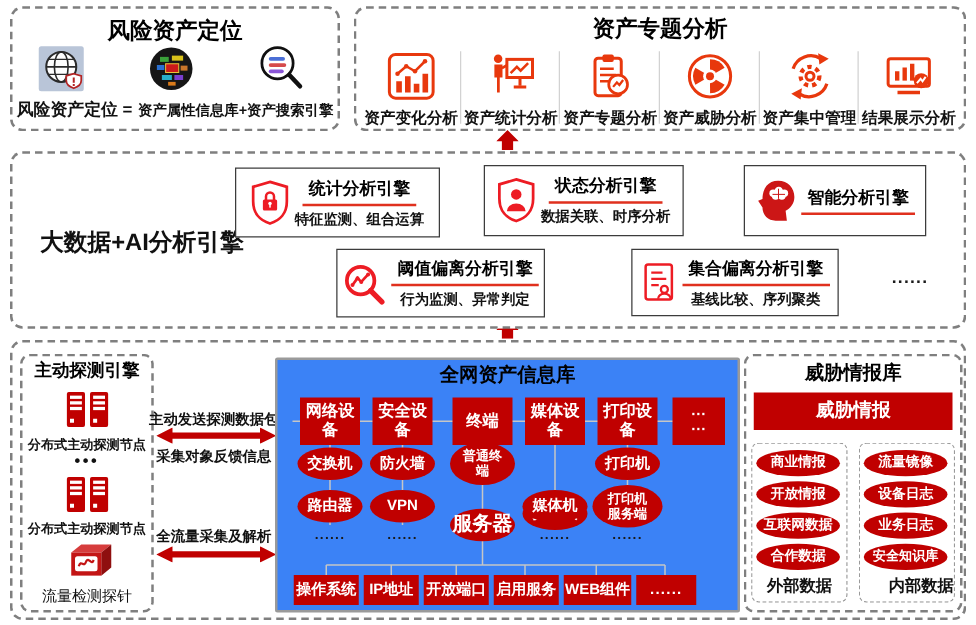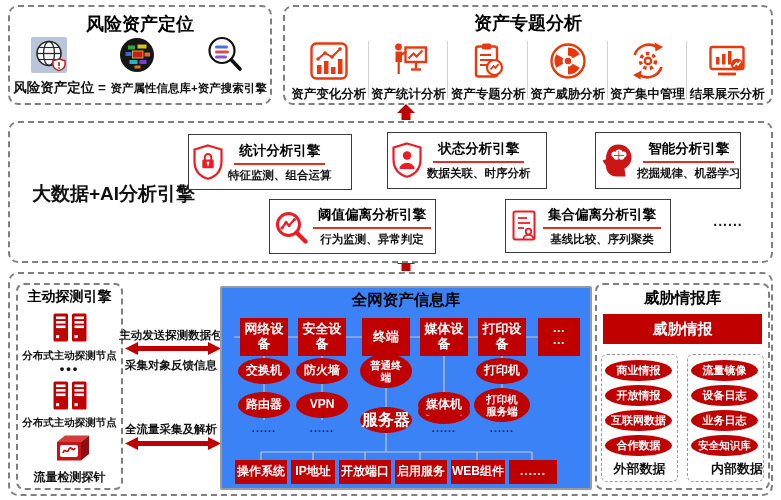--- a/index.html
+++ b/index.html
@@ -7,21 +7,21 @@
        font-family:"Liberation Sans","DejaVu Sans",sans-serif;color:#111;}
   .abs{position:absolute;}
   .panel{position:absolute;border:2px dashed #7f7f7f;border-radius:10px;background:#fff;box-sizing:border-box;}
   .ptitle{position:absolute;left:0;right:0;text-align:center;font-weight:bold;color:#000;}
   .redbox{position:absolute;background:#c00000;color:#fff;font-weight:bold;
           display:flex;align-items:center;justify-content:center;text-align:center;
           line-height:1.15;box-sizing:border-box;}
   .ellipse{border-radius:50%;}
   .dots{position:absolute;font-weight:bold;color:#1a1a1a;letter-spacing:1px;text-align:center;}
   .engine{position:absolute;background:#fff;border:1.5px solid #3c3c3c;box-sizing:border-box;
-          display:flex;align-items:center;gap:5px;padding:16px 4px;}
+          display:flex;align-items:center;justify-content:center;gap:5px;padding:16px 4px;}
   .engine .etxt{display:flex;flex-direction:column;align-items:center;}
   .engine .etitle{font-weight:bold;font-size:13.5px;color:#000;border-bottom:2px solid #e0301e;
                   padding:0 5px 3px;white-space:nowrap;}
   .engine .esub{font-weight:bold;font-size:11.5px;color:#111;padding-top:3px;white-space:nowrap;}
   .flowlabel{position:absolute;width:104px;text-align:center;font-weight:bold;font-size:11.5px;white-space:nowrap;}
   .collabel{font-size:13px;}
   .tr-items{position:absolute;left:4px;right:4px;top:30px;height:66px;display:flex;}
   .tr-item{flex:1;position:relative;display:flex;flex-direction:column;align-items:center;}
   .tr-item .icn{height:48px;display:flex;align-items:center;justify-content:center;}
   .tr-item .lbl{font-weight:bold;font-size:12.5px;white-space:nowrap;margin-top:1px;}
@@ -225,21 +225,20 @@
           <circle cx="19" cy="9.8" r="3.4" fill="#fff"></circle>
         <circle cx="23.5" cy="11.5" r="3" fill="#fff"></circle>
           <circle cx="16.5" cy="13.8" r="3" fill="#fff"></circle>
           <circle cx="21.5" cy="13.8" r="3" fill="#fff"></circle>
         <line x1="14" y1="12.5" x2="24" y2="12.5" stroke="#cc1616" stroke-width="0.8"></line>
         <line x1="18.8" y1="8" x2="18.8" y2="16" stroke="#cc1616" stroke-width="0.8"></line>
       </svg>
     </span>
     <span class="etxt">
       <span class="etitle">智能分析引擎</span>
-      <span class="esub">挖掘规律、机器学习</span>
     </span>
   </div>
 
   <div class="engine" style="left:259px;top:76px;width:167px;height:55px;">
     <span>
       <svg width="34" height="34" viewBox="0 0 34 34" fill="none" stroke="#ed1c24">
         <circle cx="14.5" cy="14.5" r="11" stroke-width="3" fill="#fff"></circle>
         <polyline points="8,18 12,12.5 15,15.5 20.5,9.5" stroke-width="2.2"></polyline>
         <circle cx="8" cy="18" r="1.6" fill="#ed1c24" stroke="none"></circle>
           <circle cx="12" cy="12.5" r="1.6" fill="#ed1c24" stroke="none"></circle>
@@ -311,21 +310,21 @@
     <div class="abs" style="left:0;right:0;top:131px;text-align:center;font-weight:bold;font-size:10.5px;white-space:nowrap;">分布式主动探测节点</div>
     <div class="abs" style="left:32px;top:148px;">
       <svg width="42" height="34" viewBox="0 0 42 34">
         <polygon points="7,9 15,2.5 39,2.5 31,9" fill="#d63c3c"></polygon>
         <polygon points="31,9 39,2.5 39,21 31,27.5" fill="#8f0f0f"></polygon>
         <rect x="7" y="9" width="24" height="18.5" fill="#c31515"></rect>
         <rect x="10" y="12" width="18" height="12" rx="2" fill="#fff"></rect>
         <path d="M13,20 C15,14 17,22 19,16 C21,12 23,20 25,15" stroke="#c31515" stroke-width="1.8" fill="none"></path>
       </svg>
     </div>
-    <div class="abs" style="left:0;right:0;top:184px;text-align:center;font-weight:bold;font-size:12px;white-space:nowrap;">流量检测探针</div>
+    <div class="abs" style="left:0;right:0;top:184px;text-align:center;font-weight:normal;font-size:12px;white-space:nowrap;">流量检测探针</div>
   </div>
 
   <div class="flowlabel" style="left:109px;top:54px;">主动发送探测数据包</div>
   <div class="abs" style="left:115px;top:68px;">
     <svg width="96" height="13" viewBox="0 0 96 13">
         <polygon points="0,6.5 13,0 13,4 83,4 83,0 96,6.5 83,13 83,9 13,9 13,13" fill="#c00000"></polygon>
       </svg>
   </div>
   <div class="flowlabel" style="left:109px;top:84px;">采集对象反馈信息</div>
 

